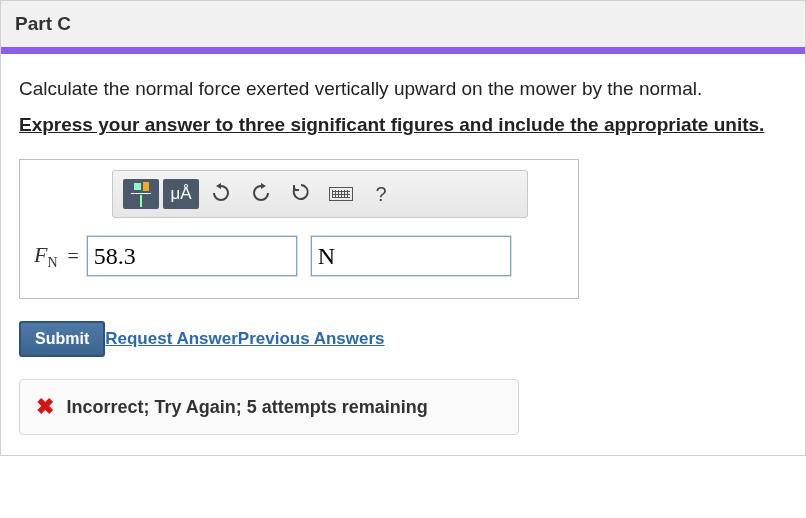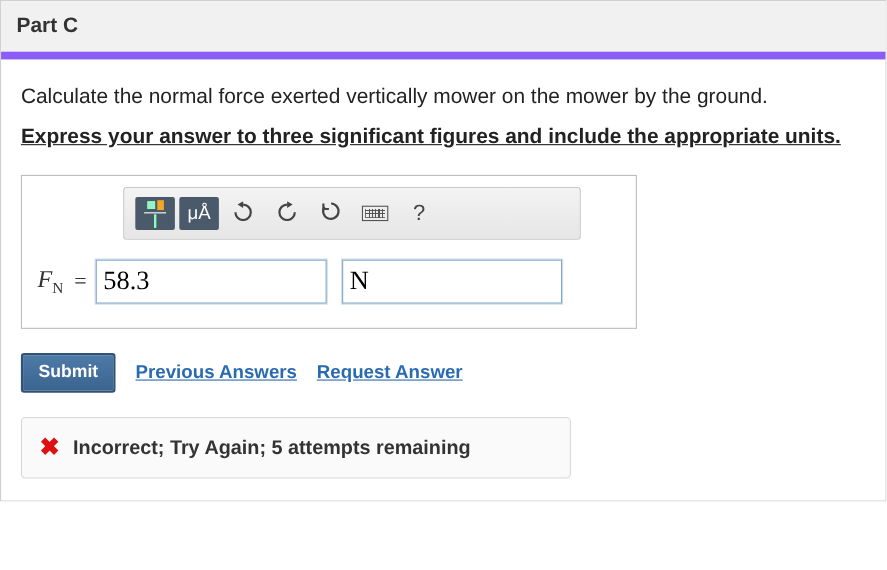--- a/index.html
+++ b/index.html
@@ -127,21 +127,20 @@
     font-size: 24px;
     font-family: "Times New Roman", serif;
     padding: 2px 6px;
     outline: none;
   }
   .value-input { width: 210px; margin-right: 14px; }
   .unit-input { width: 200px; }
   .actions {
     display: flex;
     align-items: center;
-    gap: 18px;
     margin: 22px 0 22px 0;
   }
   .submit-btn {
     background: linear-gradient(#4e7aa8,#3b648f);
     color: #fff;
     border: 2px solid #2f5278;
     border-radius: 3px;
     padding: 7px 14px;
     font-size: 16px;
     font-weight: bold;
@@ -183,21 +182,21 @@
 </style>
 </head>
 <body>
 
 <div class="container">
 
   <div class="part-header">Part C</div>
 
   <div class="body">
 
-    <div class="question">Calculate the normal force exerted vertically mower on the mower by the ground.</div>
+    <div class="question">Calculate the normal force exerted vertically upward on the mower by the normal.</div>
     <div class="instruction">Express your answer to three significant figures and include the appropriate units.</div>
 
     <div class="answer-box">
 
       <div class="toolbar">
         <div class="tool-btn">
           <span class="frac-icon">
             <span class="frac-top">
                 <span class="box"></span>
                 <span class="bar"></span>
@@ -245,22 +244,22 @@
         <span class="var-label"><span>F</span><span class="var-sub">N</span></span>
         <span class="eq">=</span>
         <input class="value-input" type="text" value="58.3" style="">
         <input class="unit-input" type="text" value="N" style="">
       </div>
 
     </div>
 
     <div class="actions">
       <button class="submit-btn">Submit</button>
+      <span class="link">Request Answer</span>
       <span class="link">Previous Answers</span>
-      <span class="link">Request Answer</span>
     </div>
 
     <div class="feedback">
       <span class="x-icon">✖</span>
       <span class="feedback-text">Incorrect; Try Again; 5 attempts remaining</span>
     </div>
 
   </div>
 </div>
 

